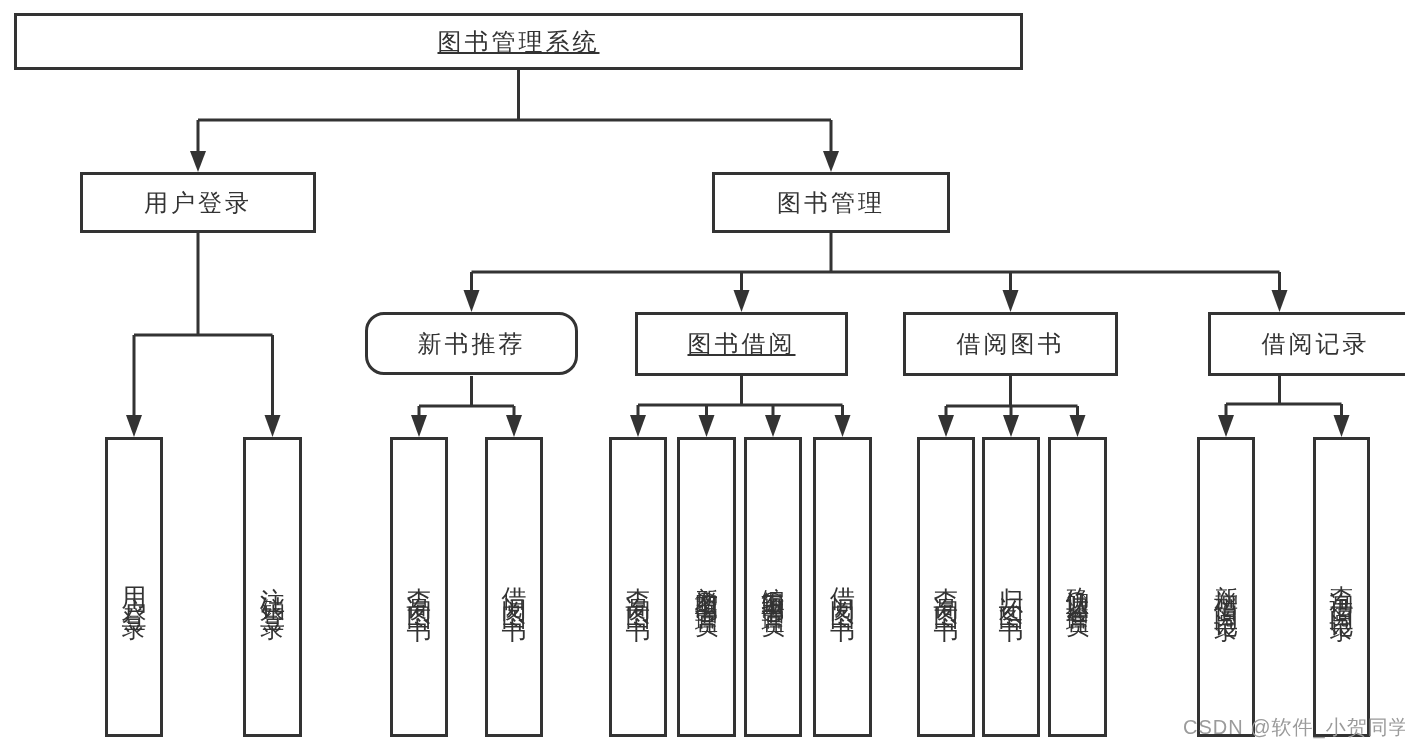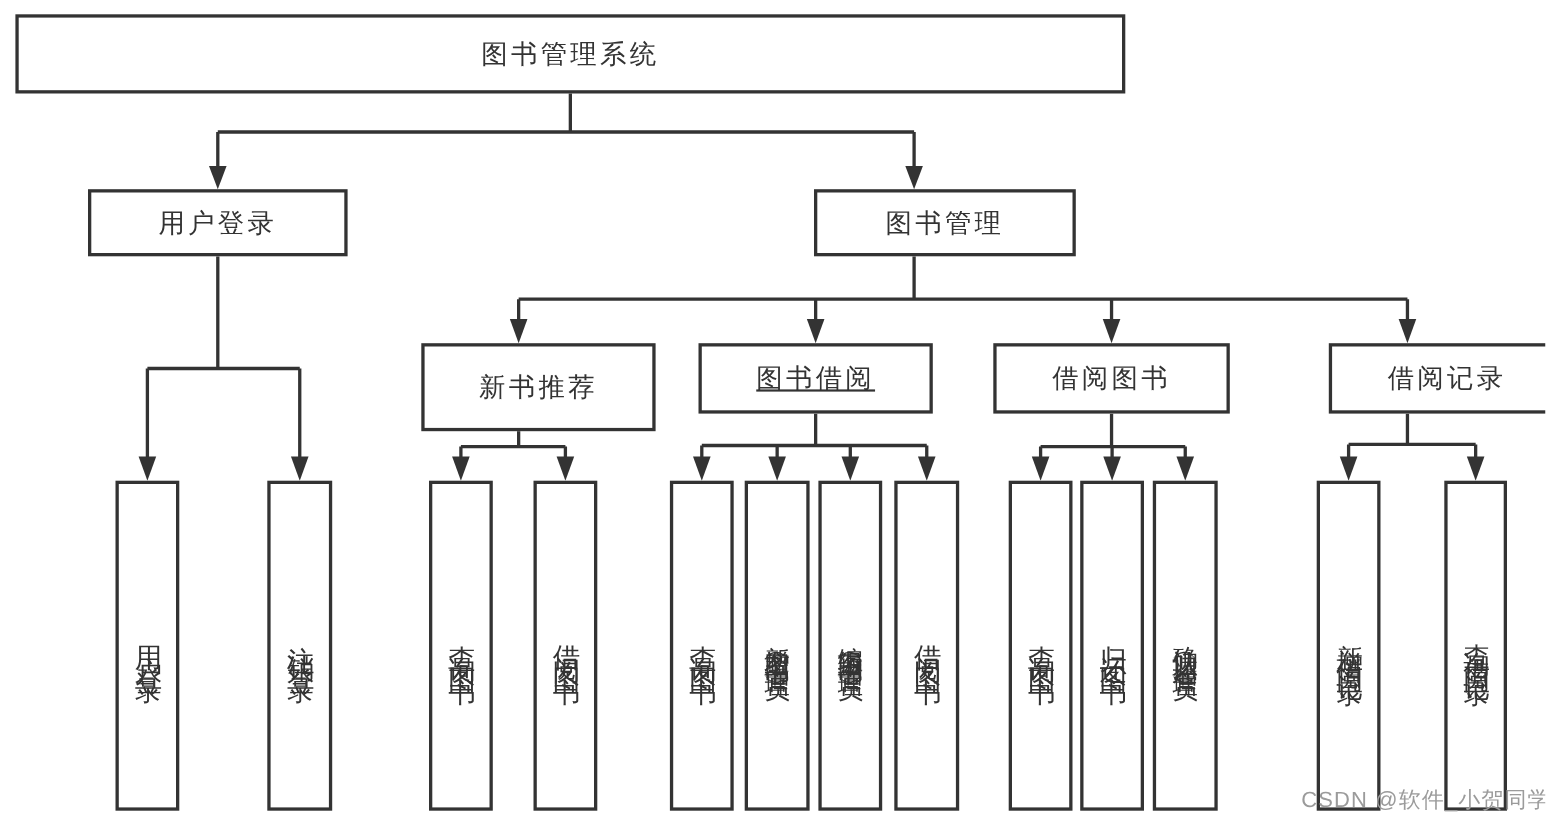--- a/index.html
+++ b/index.html
@@ -77,26 +77,26 @@
       <polygon points="1003,415 1019,415 1011,437"></polygon>
       <polygon points="1069.5,415 1085.5,415 1077.5,437"></polygon>
     </g>
     <g>
       <path d="M1279.5 376 L1279.5 404 M1226 404 L1341.5 404 M1226 404 L1226 418 M1341.5 404 L1341.5 418"></path>
       <polygon points="1218,415 1234,415 1226,437"></polygon>
       <polygon points="1333.5,415 1349.5,415 1341.5,437"></polygon>
     </g>
   </svg>
 
-  <div class="hbox" style="left:14px;top:13px;width:1009px;height:72px;">图书管理系统</div>
+  <div class="hbox" style="left:14px;top:13px;width:1009px;height:57px;text-decoration:underline;">图书管理系统</div>
 
   <div class="hbox" style="left:80px;top:172px;width:236px;height:61px;">用户登录</div>
-  <div class="hbox" style="left:740px;top:172px;width:238px;height:61px;">图书管理</div>
+  <div class="hbox" style="left:712px;top:172px;width:238px;height:61px;">图书管理</div>
 
-  <div class="hbox" style="left:383px;top:312px;width:213px;height:80px;">新书推荐</div>
+  <div class="hbox" style="left:365px;top:312px;width:213px;height:63px;border-radius:19px;">新书推荐</div>
   <div class="hbox" style="left:635px;top:312px;width:213px;height:64px;text-decoration:underline;">图书借阅</div>
   <div class="hbox" style="left:903px;top:312px;width:215px;height:64px;">借阅图书</div>
   <div class="hbox" style="left:1172px;top:312px;width:215px;height:64px;margin-left:36px;">借阅记录</div>
 
   <div class="vbox sp10" style="left:105px;top:437px;width:58px;height:300px;">用户登录</div>
   <div class="vbox sp10" style="left:243px;top:437px;width:59px;height:300px;">注销登录</div>
 
   <div class="vbox sp10" style="left:390px;top:437px;width:58px;height:300px;">查询图书</div>
   <div class="vbox sp10" style="left:485px;top:437px;width:58px;height:300px;">借阅图书</div>
 

